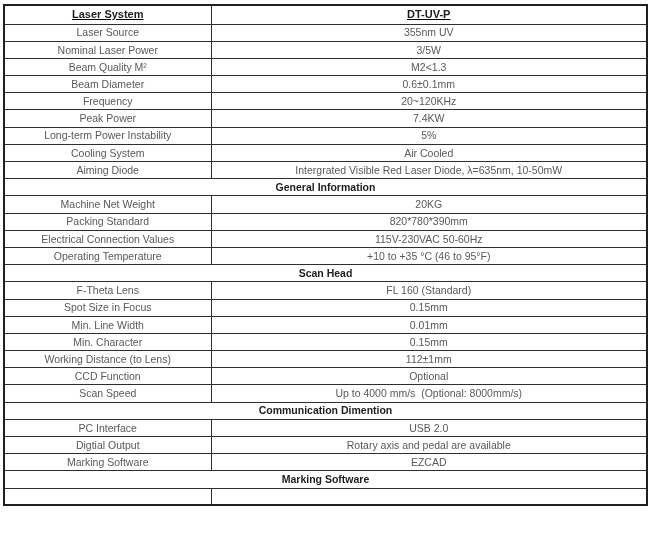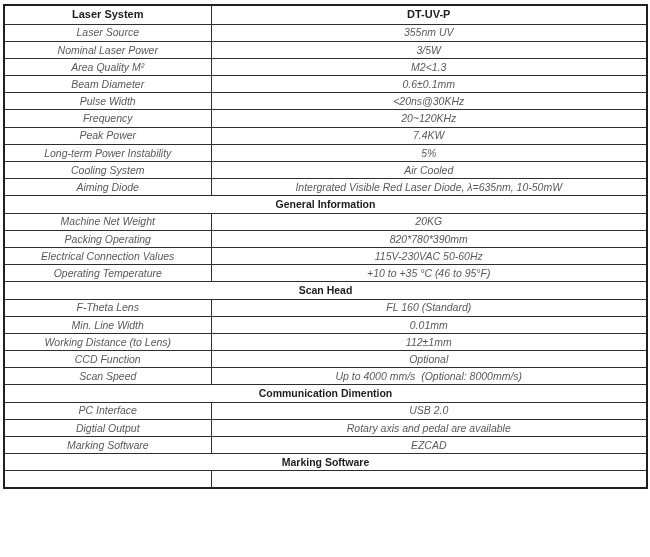--- a/index.html
+++ b/index.html
@@ -30,23 +30,23 @@
     border: 1px solid #2e2e2e;
     text-align: center;
     vertical-align: middle;
     font-size: 10.5px;
     color: #58595b;
     padding: 0 2px;
     white-space: pre;
     overflow: hidden;
     line-height: 1;
   }
-  tr.spec-row    { height: 17.2px; font-style: italic; }
+  tr.spec-row    { height: 17.2px; }
   tr.partial-row { height: 17px; }
-  tr.header-row  { height: 19px; }
+  tr.header-row  { height: 19px; text-decoration: underline; }
   tr.header-row td {
     font-weight: bold;
     color: #1d1d1d;
     font-size: 11px;
   }
   tr.section-row { height: 17.2px; }
   td.section-cell {
     font-weight: bold;
     color: #1d1d1d;
     font-size: 10.5px;
@@ -68,30 +68,26 @@
         </tr>
         <tr class="spec-row">
           <td>Laser Source</td>
           <td>355nm UV</td>
         </tr>
         <tr class="spec-row">
           <td>Nominal Laser Power</td>
           <td>3/5W</td>
         </tr>
         <tr class="spec-row">
-          <td>Area Quality M²</td>
+          <td>Beam Quality M²</td>
           <td>M2&lt;1.3</td>
         </tr>
         <tr class="spec-row">
           <td>Beam Diameter</td>
           <td>0.6±0.1mm</td>
-        </tr>
-        <tr class="spec-row">
-          <td>Pulse Width</td>
-          <td>&lt;20ns@30KHz</td>
         </tr>
         <tr class="spec-row">
           <td>Frequency</td>
           <td>20~120KHz</td>
         </tr>
         <tr class="spec-row">
           <td>Peak Power</td>
           <td>7.4KW</td>
         </tr>
         <tr class="spec-row">
@@ -107,41 +103,49 @@
           <td>Intergrated Visible Red Laser Diode, λ=635nm, 10-50mW</td>
         </tr>
         <tr class="section-row">
           <td colspan="2" class="section-cell">General Information</td>
         </tr>
         <tr class="spec-row">
           <td>Machine Net Weight</td>
           <td>20KG</td>
         </tr>
         <tr class="spec-row">
-          <td>Packing Operating</td>
+          <td>Packing Standard</td>
           <td>820*780*390mm</td>
         </tr>
         <tr class="spec-row">
           <td>Electrical Connection Values</td>
           <td>115V-230VAC 50-60Hz</td>
         </tr>
         <tr class="spec-row">
           <td>Operating Temperature</td>
           <td>+10 to +35 °C (46 to 95°F)</td>
         </tr>
         <tr class="section-row">
           <td colspan="2" class="section-cell">Scan Head</td>
         </tr>
         <tr class="spec-row">
           <td>F-Theta Lens</td>
           <td>FL 160 (Standard)</td>
         </tr>
         <tr class="spec-row">
+          <td>Spot Size in Focus</td>
+          <td>0.15mm</td>
+        </tr>
+        <tr class="spec-row">
           <td>Min. Line Width</td>
           <td>0.01mm</td>
+        </tr>
+        <tr class="spec-row">
+          <td>Min. Character</td>
+          <td>0.15mm</td>
         </tr>
         <tr class="spec-row">
           <td>Working Distance (to Lens)</td>
           <td>112±1mm</td>
         </tr>
         <tr class="spec-row">
           <td>CCD Function</td>
           <td>Optional</td>
         </tr>
         <tr class="spec-row">

